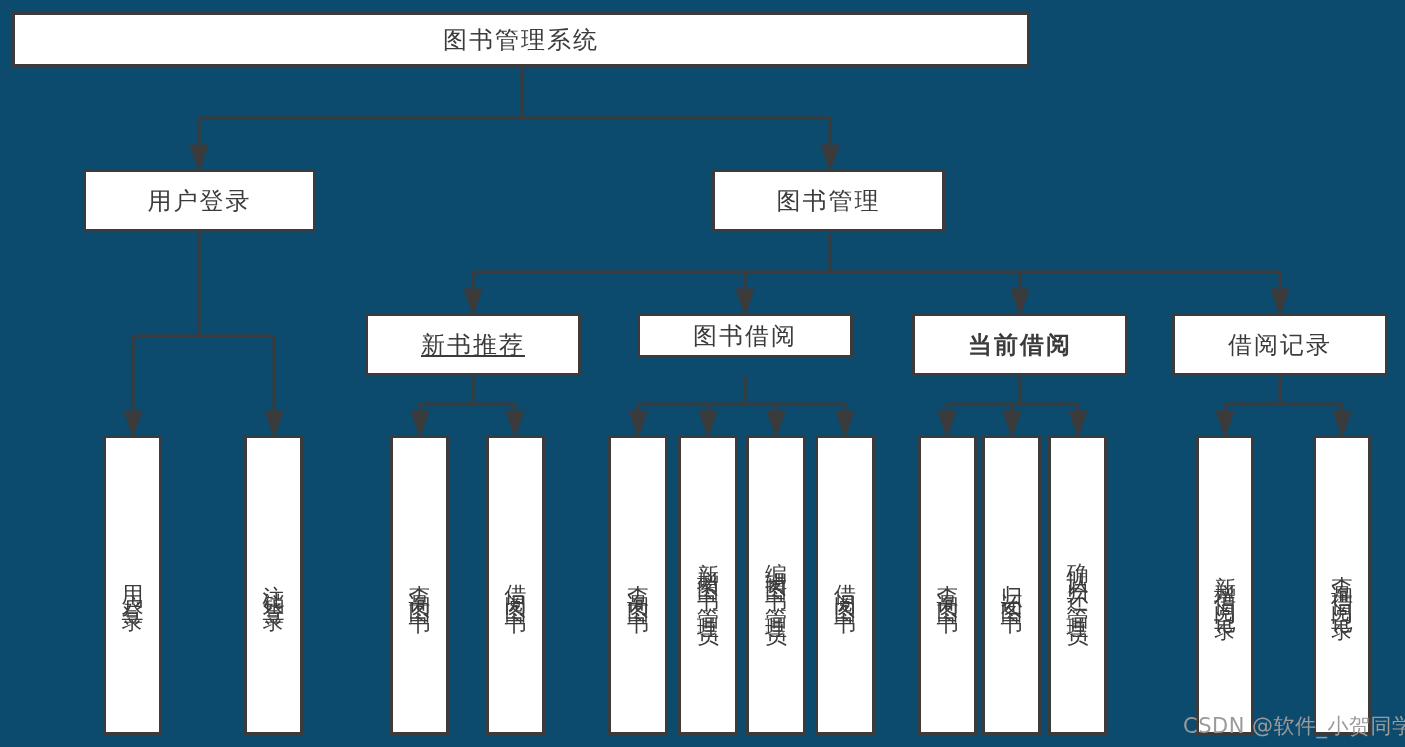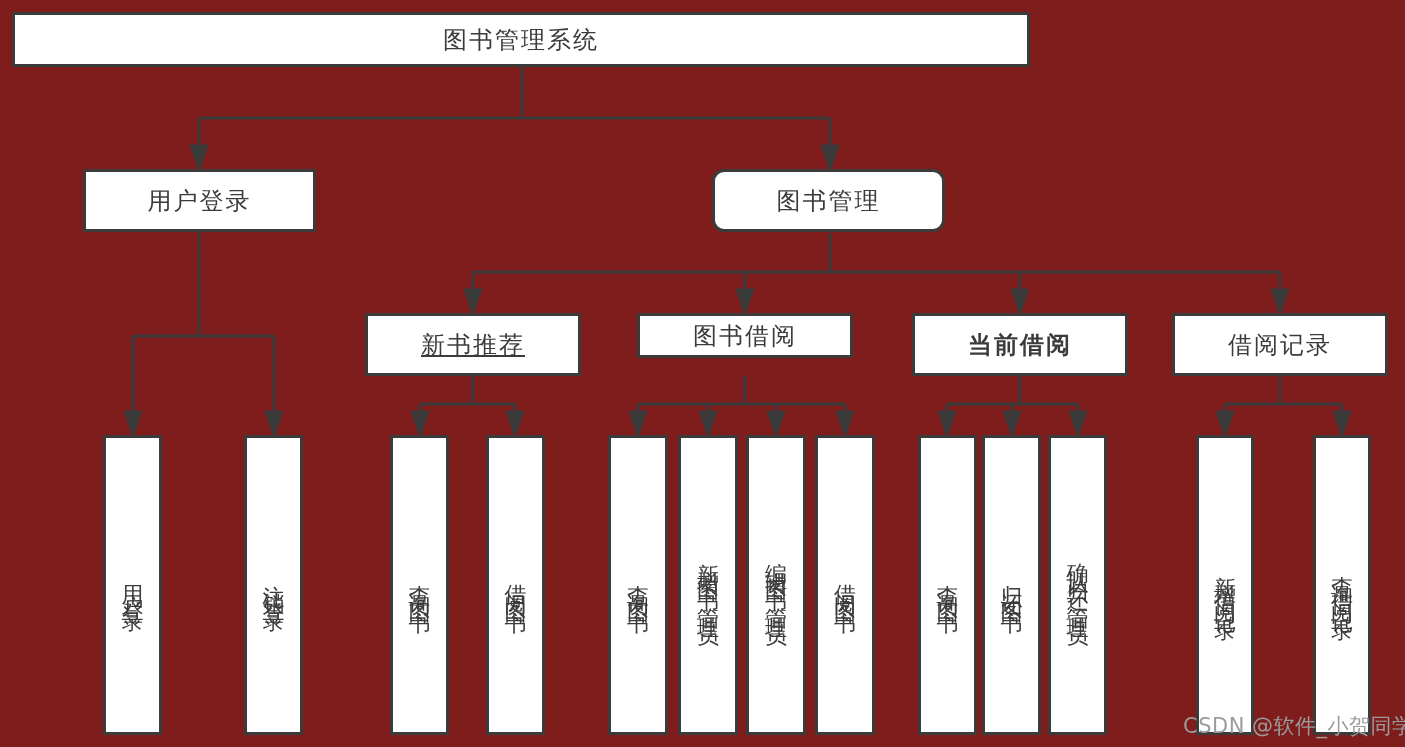--- a/index.html
+++ b/index.html
@@ -1,17 +1,17 @@
 <!DOCTYPE html>
 <html><head>
 <meta charset="utf-8">
 <style>
   html,body{margin:0;padding:0;background:#ffffff;}
   body{font-family:"DejaVu Sans","Liberation Sans",sans-serif;}
-  #stage{position:relative;width:1405px;height:747px;background:#7f1d1d;overflow:hidden;}
+  #stage{position:relative;width:1405px;height:747px;background:#0c4a6e;overflow:hidden;}
   #wires{position:absolute;left:0;top:0;width:1405px;height:747px;}
   #wires path{stroke:#3b3b3b;stroke-width:3;fill:#3b3b3b;}
   #wires path.line{fill:none;}
   .box{position:absolute;box-sizing:border-box;background:#ffffff;border:3px solid #3b3b3b;
        display:flex;align-items:center;justify-content:center;color:#3b3b3b;}
   .hlabel{font-size:24px;letter-spacing:2px;white-space:nowrap;}
   .vlabel{writing-mode:vertical-rl;text-orientation:mixed;font-size:22px;
           letter-spacing:9px;line-height:1;}
   .watermark{position:absolute;left:1183px;top:712px;width:222px;color:#9b9b9b;
              font-size:21px;white-space:nowrap;z-index:5;letter-spacing:0.5px;}
@@ -64,21 +64,21 @@
     <path d="M1342,404 V412 M1334.5,412 L1349.5,412 L1342,434 Z"></path>
   </svg>
 
   <div class="box" style="left:12px;top:12px;width:1018px;height:55px;">
     <span class="hlabel">图书管理系统</span>
   </div>
 
   <div class="box" style="left:83px;top:169px;width:233px;height:63px;">
     <span class="hlabel">用户登录</span>
   </div>
-  <div class="box" style="left:712px;top:169px;width:233px;height:63px;border-radius:12px;">
+  <div class="box" style="left:712px;top:169px;width:233px;height:63px;">
     <span class="hlabel">图书管理</span>
   </div>
 
   <div class="box" style="left:365px;top:313px;width:216px;height:63px;text-decoration:underline;">
     <span class="hlabel">新书推荐</span>
   </div>
   <div class="box" style="left:637px;top:313px;width:216px;height:45px;">
     <span class="hlabel">图书借阅</span>
   </div>
   <div class="box" style="left:912px;top:313px;width:216px;height:63px;font-weight:bold;">

